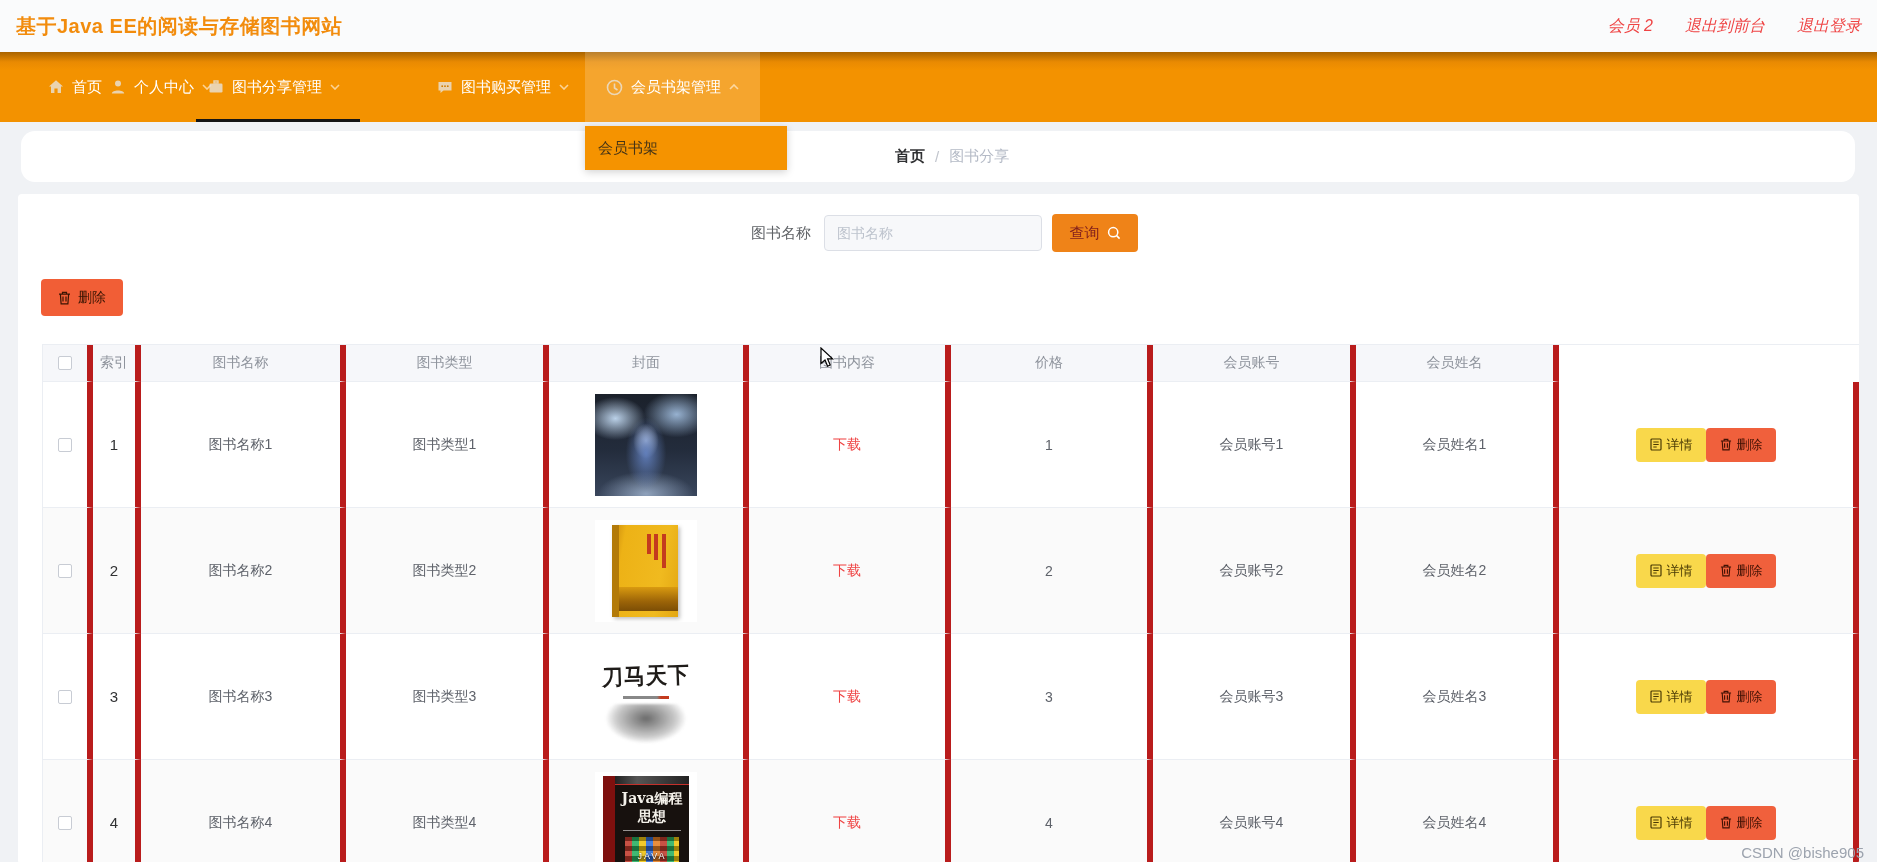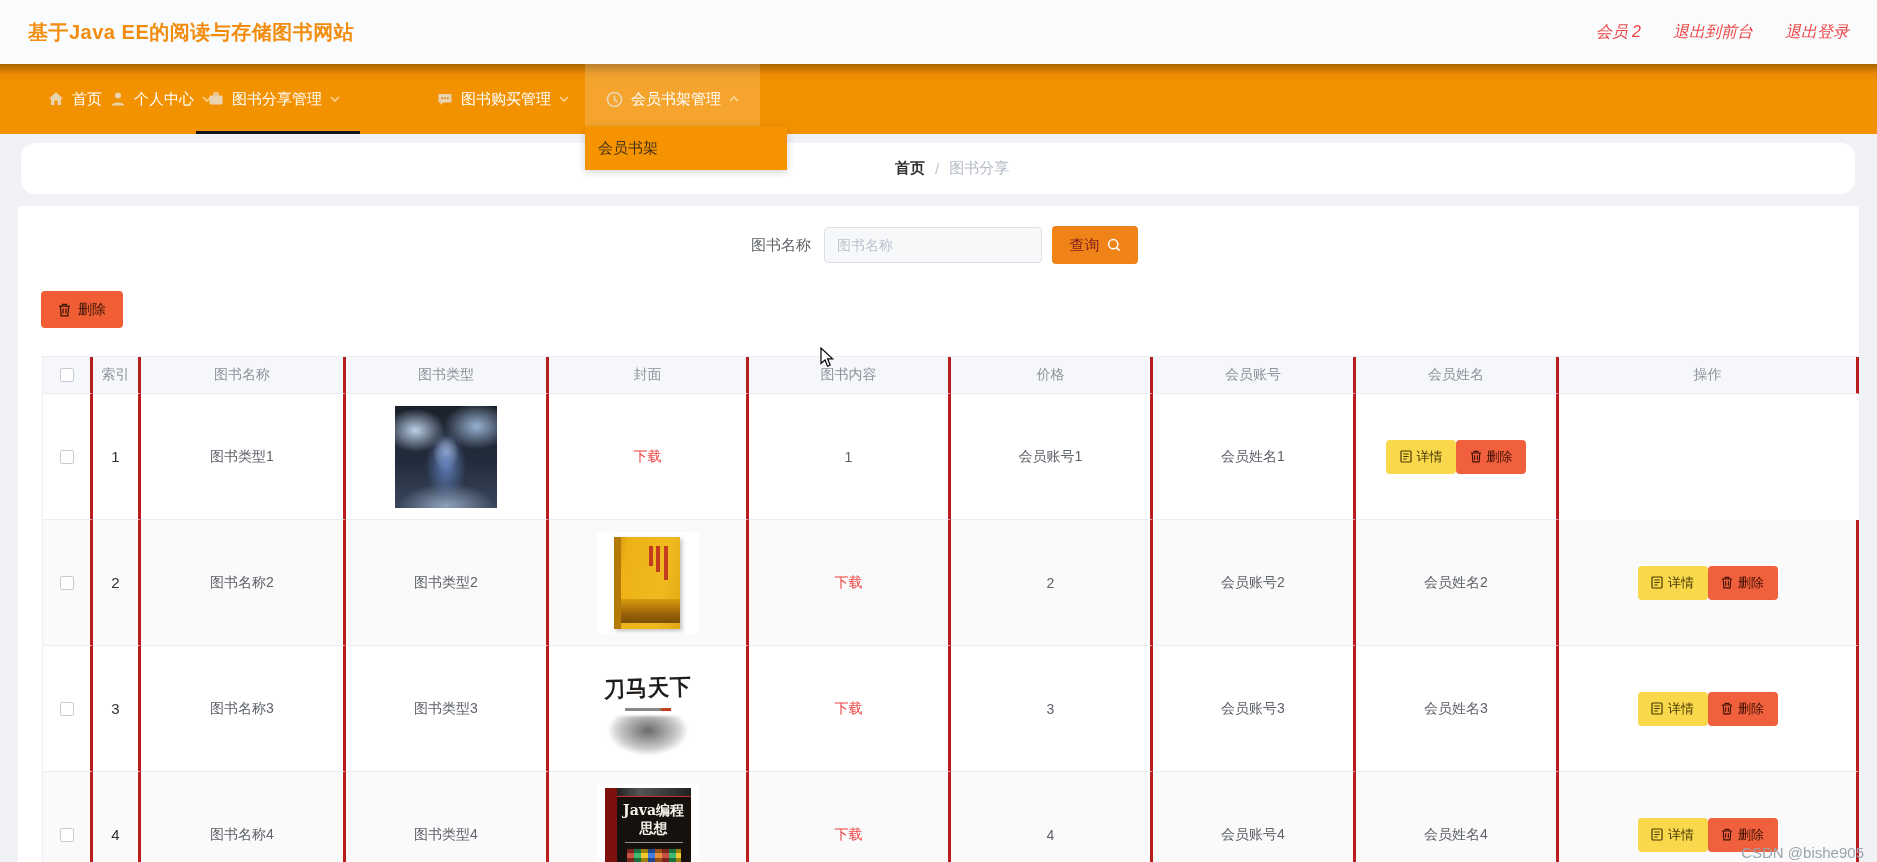--- a/index.html
+++ b/index.html
@@ -1,22 +1,22 @@
 <!DOCTYPE html>
 <html><head>
 <meta charset="utf-8">
 <style>
   * { margin:0; padding:0; box-sizing:border-box; }
   html,body { background:#e8eaed; }
   .page { position:relative; width:1877px; height:862px; background:#F0F2F5;
           font-family:"Liberation Sans", sans-serif; overflow:hidden; }
 
   
-  .topbar { height:64px; background:#FAFBFC; display:flex; align-items:center;
-            justify-content:space-between; padding:0 28px; }
+  .topbar { height:52px; background:#FAFBFC; display:flex; align-items:center;
+            justify-content:space-between; padding:0 16px; }
   .app-title { font-size:20px; font-weight:bold; color:#F28C0D; letter-spacing:.5px; }
   .top-links { display:flex; gap:32px; }
   .top-links a { font-size:16px; color:#ef4444; text-decoration:none; cursor:pointer;font-style:italic; }
 
   
   .navbar { position:relative; height:70px;
             background:linear-gradient(180deg,#A96400 0%,#E98A02 10px,#F39200 18px,#F39200 100%); }
   .nav-item { position:absolute; top:0; height:100%; display:flex; align-items:center;
               gap:8px; color:#FFFFFF; font-size:15px; padding:0 12px; cursor:pointer; white-space:nowrap; }
   .nav-item svg { display:block; }
@@ -51,21 +51,21 @@
                border-radius:4px; color:#7f1d1d; font-size:15px; display:flex; align-items:center;
                justify-content:center; gap:7px; cursor:pointer; font-family:inherit; }
 
   .btn-delete-top { margin:27px 0 0 23px; width:82px; height:37px; background:#F15E36; border:none;
                     border-radius:4px; color:#3A1503; font-size:14px; display:flex; align-items:center;
                     justify-content:center; gap:7px; cursor:pointer; font-family:inherit; }
 
   
   .table { margin:28px 0 0 24px; border-left:1px solid #EBEEF3; border-top:1px solid #EBEEF3; }
   .tr { display:grid; grid-template-columns:50px 48px 205px 203px 200px 202px 202px 203px 203px minmax(0,1fr); }
-  .th,.td { border-right:3px solid #b91c1c; border-bottom:1px solid #EBEEF3;
+  .th,.td { border-right:6px solid #b91c1c; border-bottom:1px solid #EBEEF3;
             display:flex; align-items:center; justify-content:center; }
   .th { height:37px; background:#F6F7FA; color:#8E939C; font-size:14px; }
   .td { height:126px; font-size:14px; color:#5E626A; background:#FFFFFF; }
   .tr.striped .td { background:#FAFAFA; }
   .cb { width:14px; height:14px; border:1px solid #C8CCD4; border-radius:2px; background:#FFFFFF; cursor:pointer; }
   .idx { color:#303133; font-size:15px; }
   .link-download { color:#ef4444; cursor:pointer; text-decoration:none; font-size:14px; }
   .actions { display:flex; }
   .btn-detail,.btn-del { width:70px; height:34px; border:none; border-radius:4px; font-size:13px;
                display:flex; align-items:center; justify-content:center; gap:5px; cursor:pointer; font-family:inherit; }
@@ -220,28 +220,28 @@
             <span class="cb"></span>
           </div>
         <div class="th">索引</div>
         <div class="th">图书名称</div>
         <div class="th">图书类型</div>
         <div class="th">封面</div>
         <div class="th">图书内容</div>
         <div class="th">价格</div>
         <div class="th">会员账号</div>
         <div class="th">会员姓名</div>
-        <div class="th">操作</div>
       </div>
 
       <div class="tr">
         <div class="td">
             <span class="cb"></span>
           </div>
         <div class="td idx">1</div>
+        <div class="td">图书名称1</div>
         <div class="td">图书类型1</div>
         <div class="td">
           <div class="cover cover-fantasy"></div>
         </div>
         <div class="td">
             <a class="link-download">下载</a>
           </div>
         <div class="td">1</div>
         <div class="td">会员账号1</div>
         <div class="td">会员姓名1</div>

